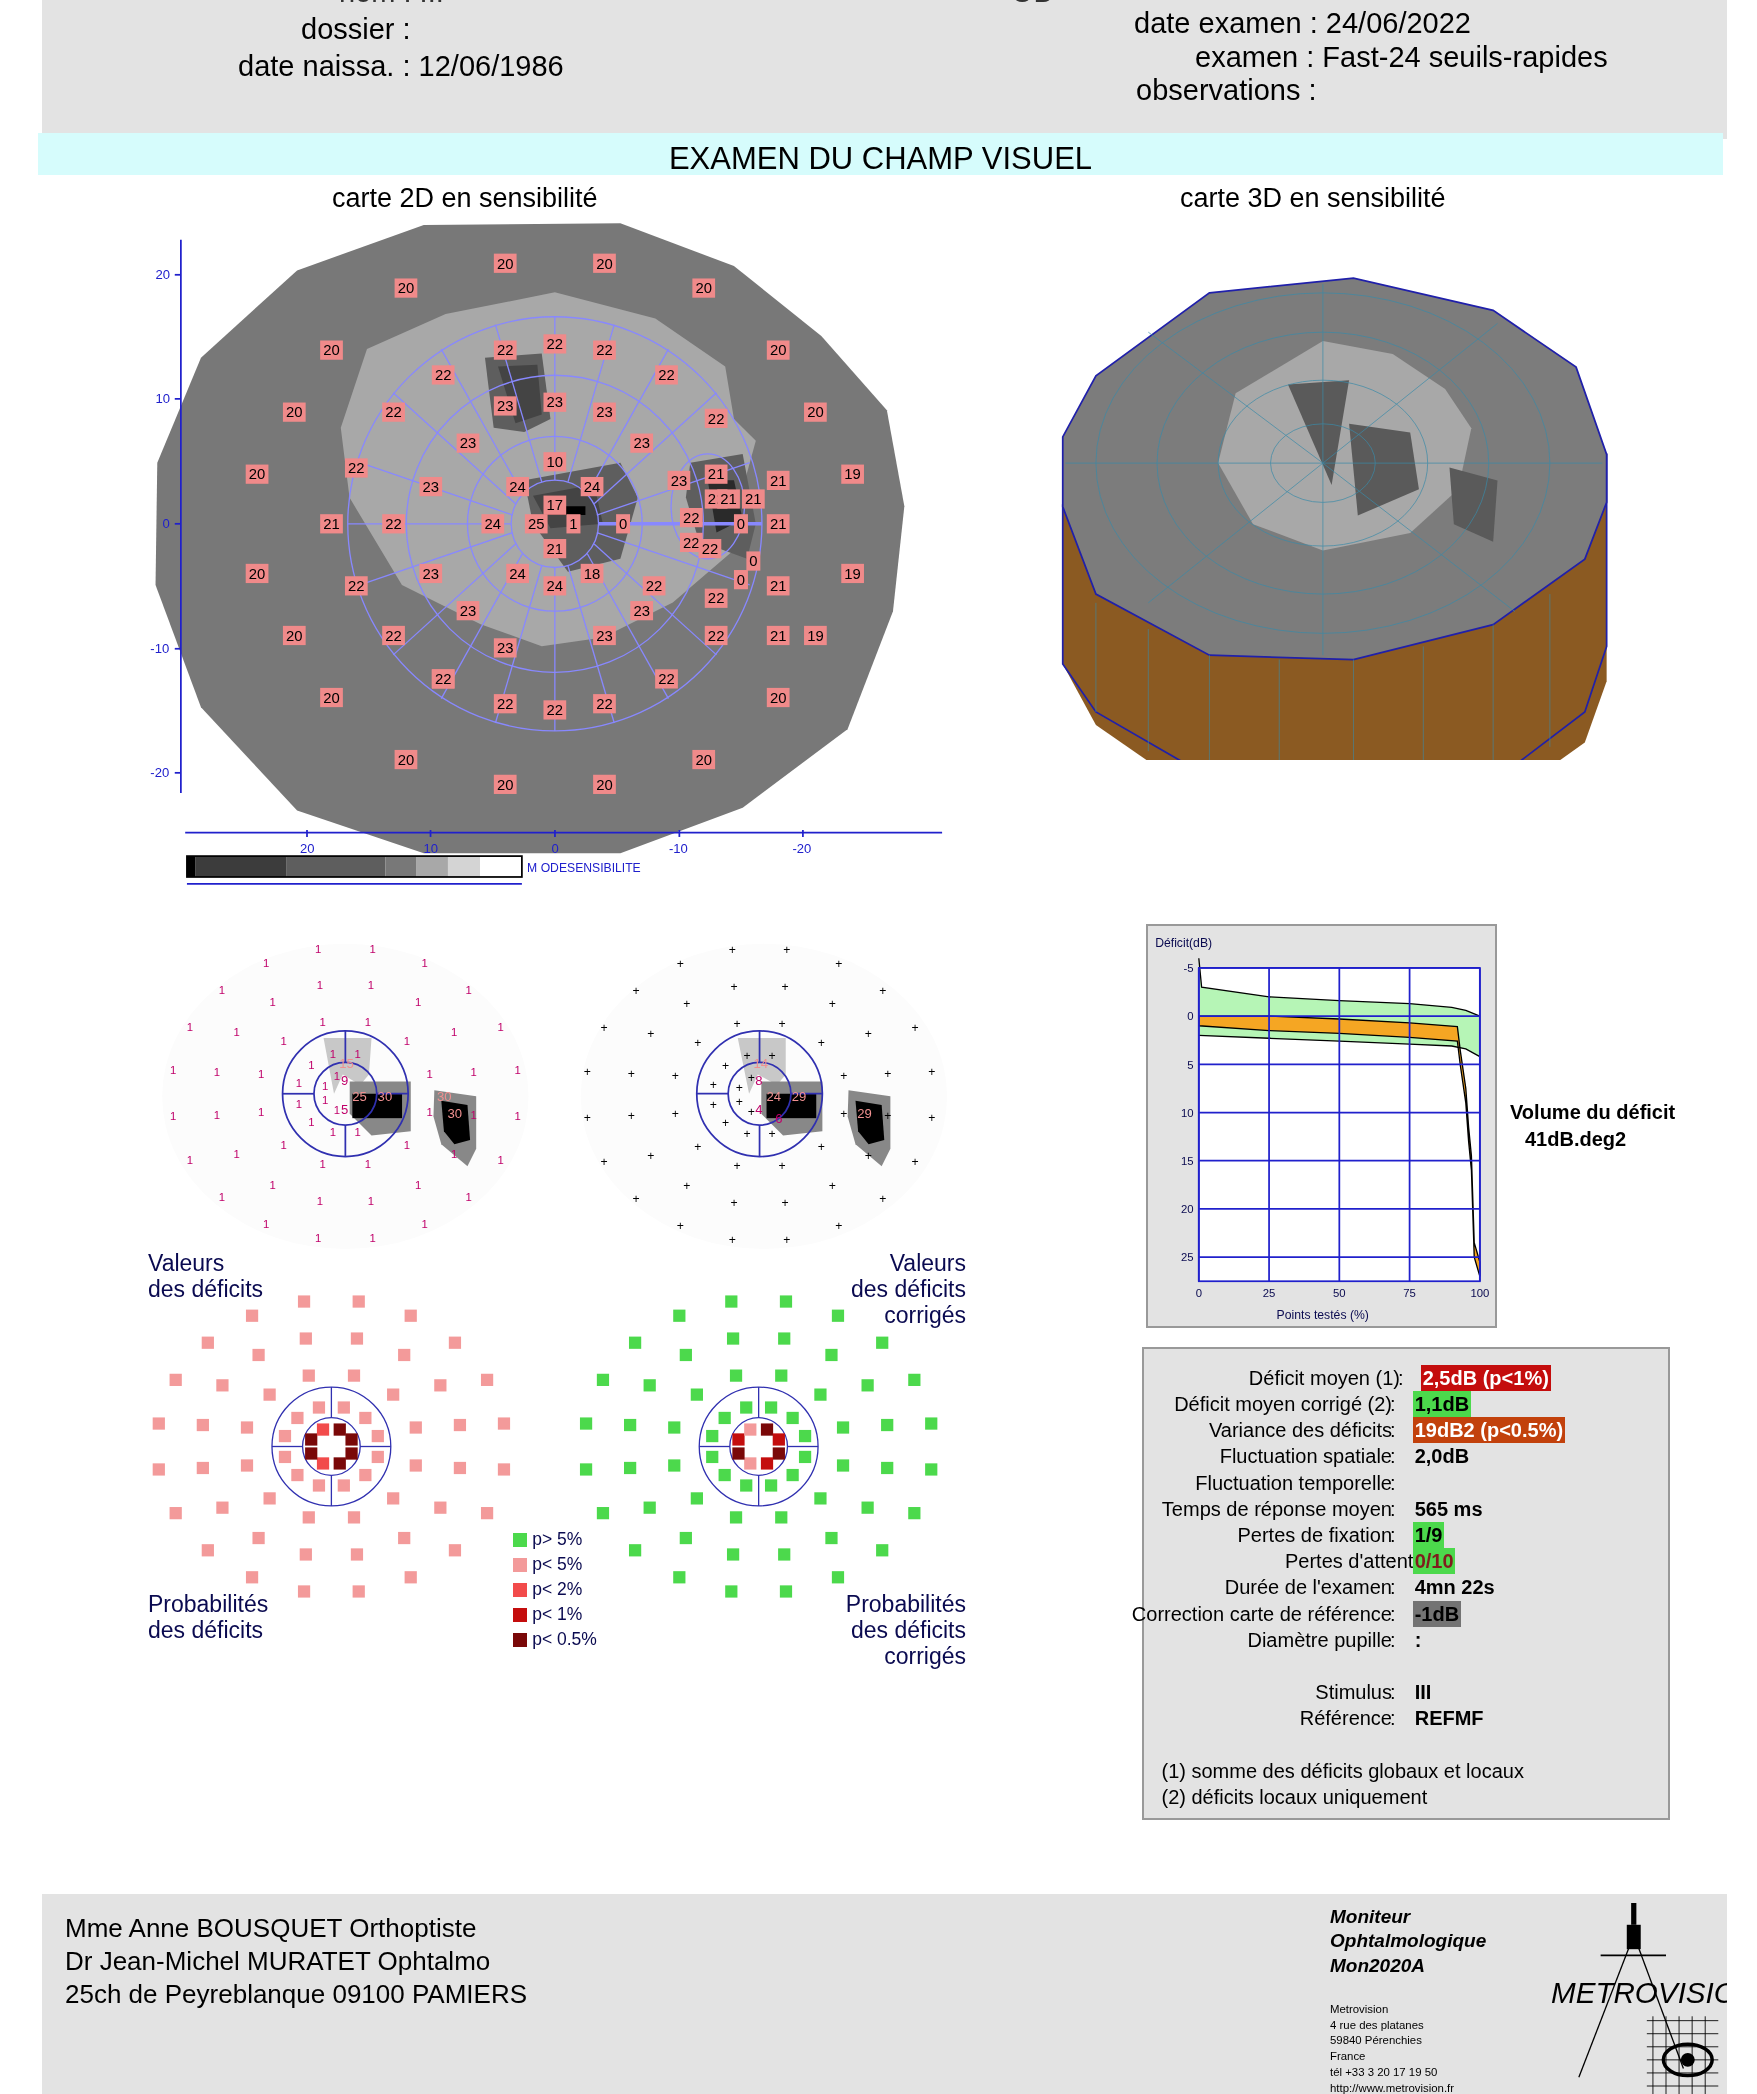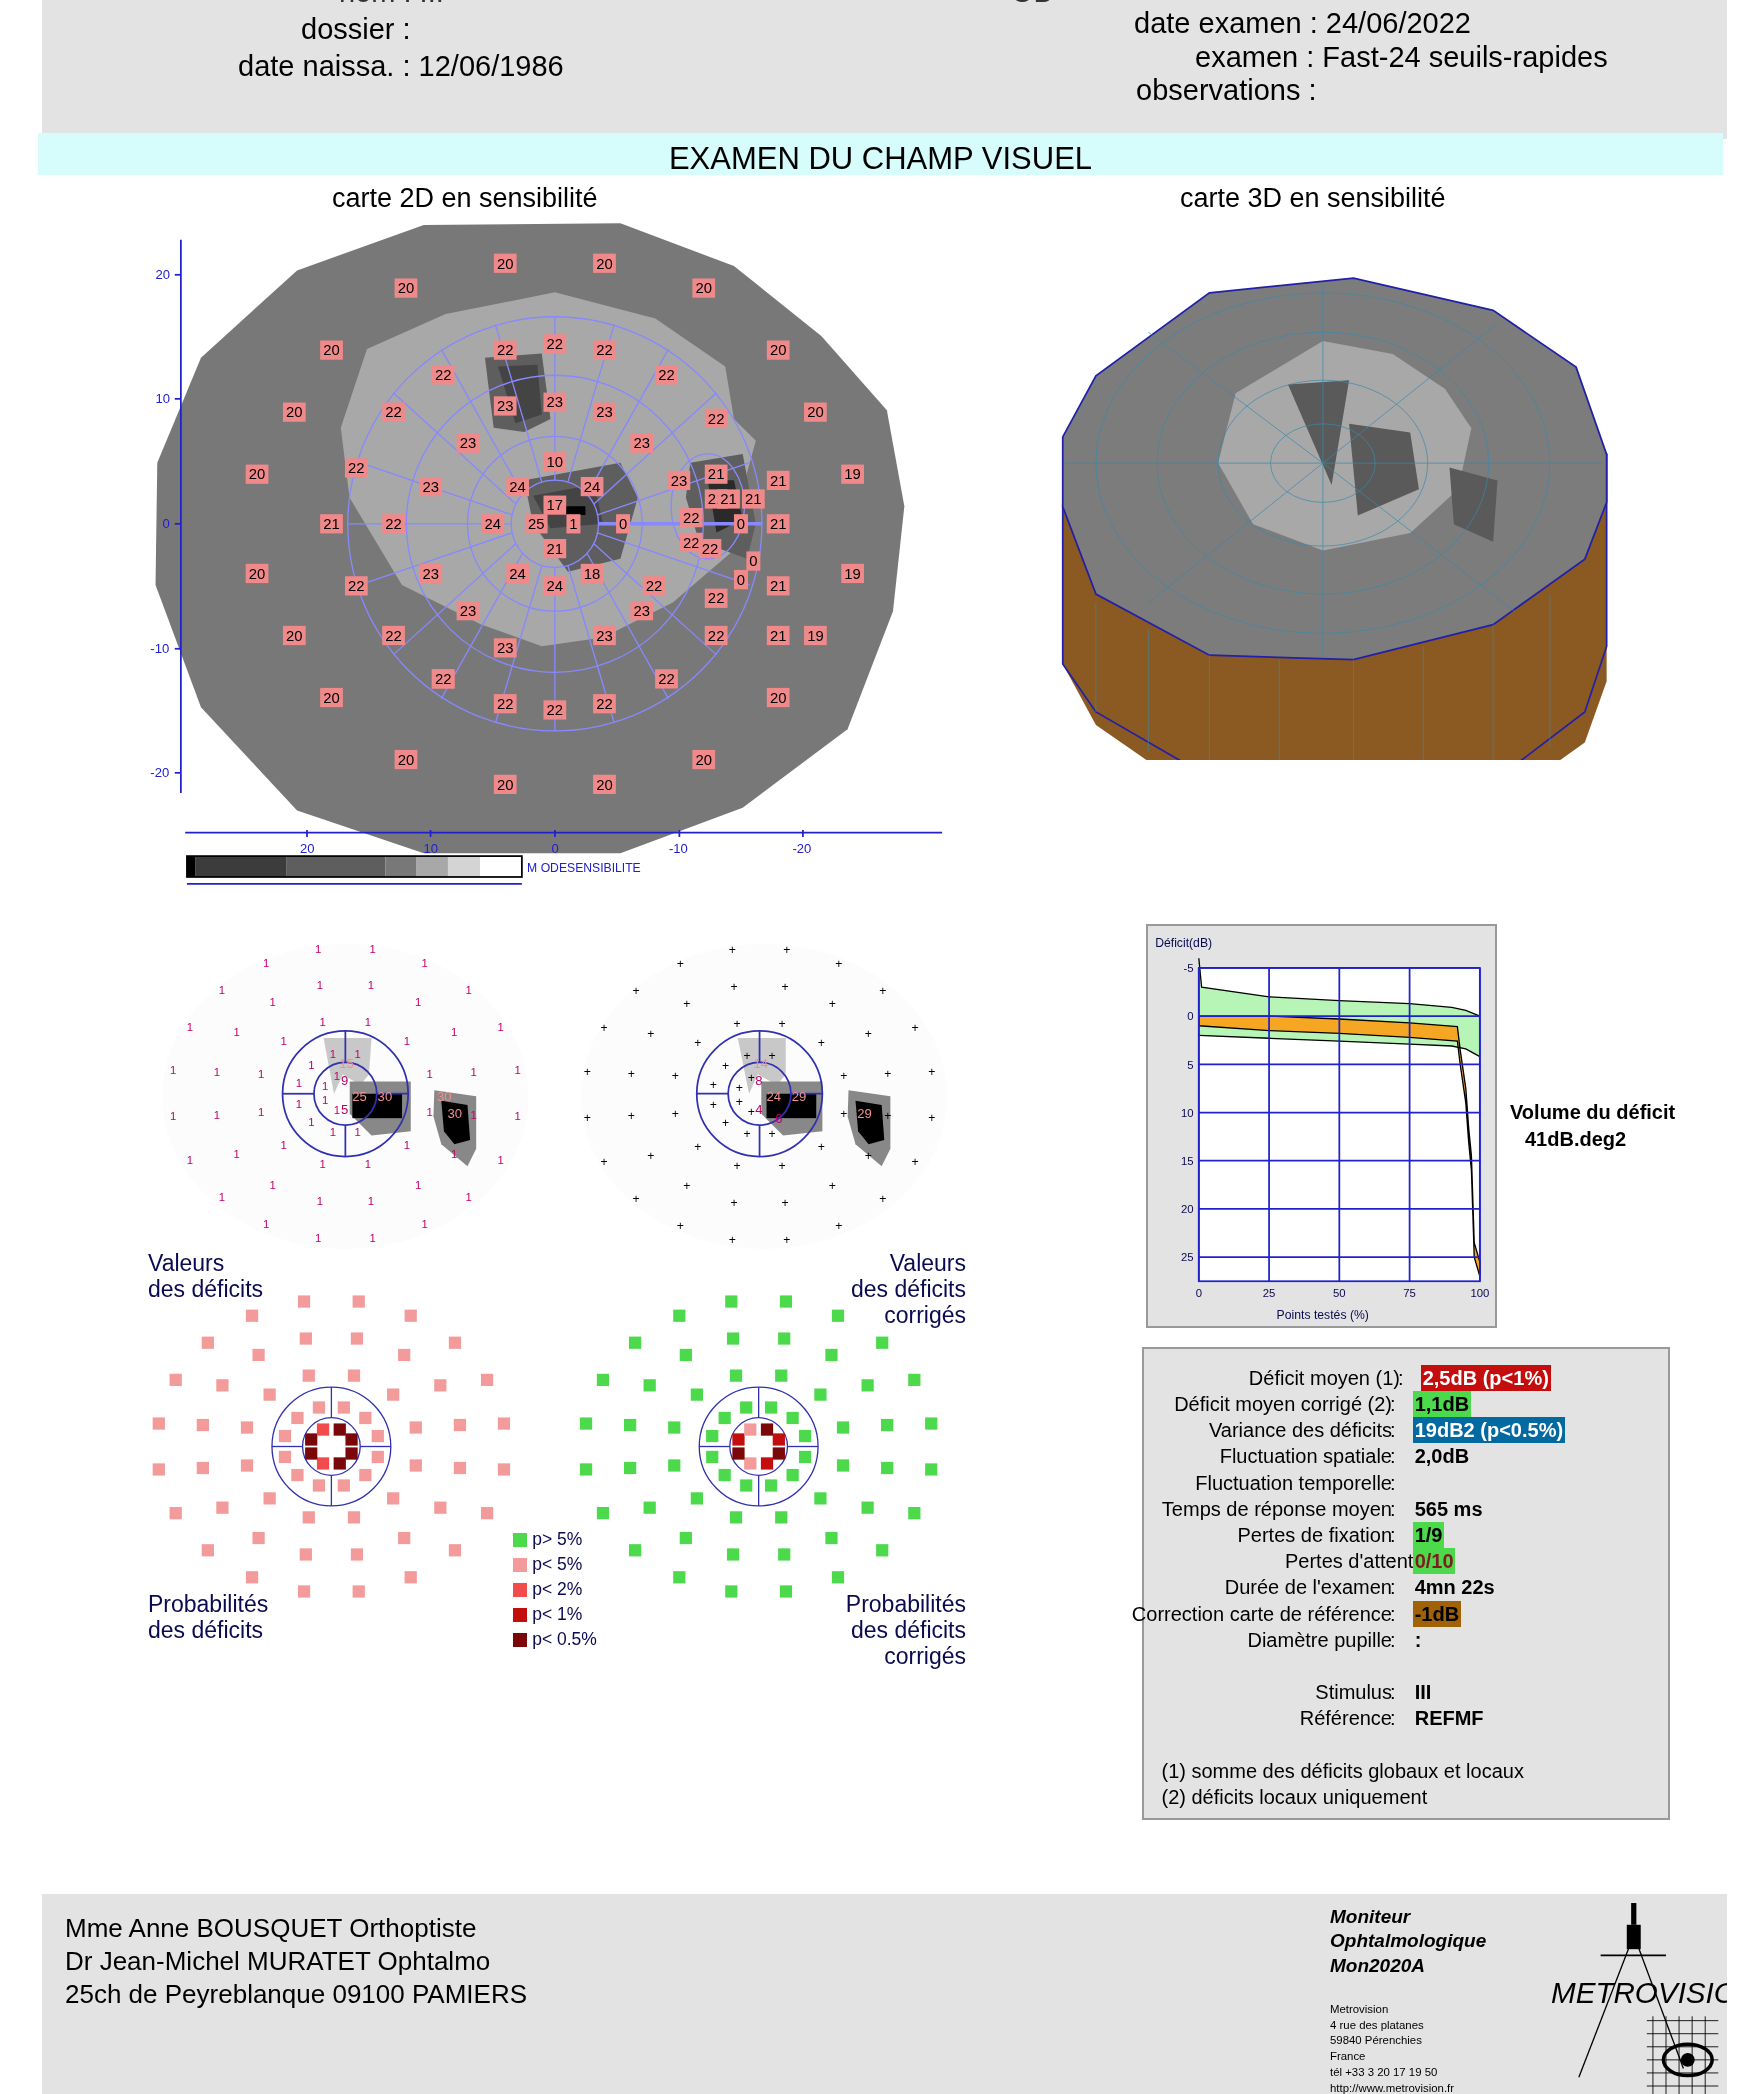--- a/index.html
+++ b/index.html
@@ -924,21 +924,21 @@
         <span class="stat-val" style="background: rgb(196, 13, 13); color: rgb(255, 255, 255);">2,5dB (p&lt;1%)</span>
       </div>
       <div class="stat-row" style="top: 42px;">
         <span class="stat-label" style="right: 276px;">Déficit moyen corrigé (2)</span>
         <span class="stat-colon" style="left: 246px;">:</span>
         <span class="stat-val" style="background: rgb(76, 217, 76); color: rgb(0, 0, 0);">1,1dB</span>
       </div>
       <div class="stat-row" style="top: 68px;">
         <span class="stat-label" style="right: 276px;">Variance des déficits</span>
         <span class="stat-colon" style="left: 246px;">:</span>
-        <span class="stat-val" style="background: #0369a1; color: rgb(255, 255, 255);">19dB2 (p&lt;0.5%)</span>
+        <span class="stat-val" style="background: #c2410c; color: rgb(255, 255, 255);">19dB2 (p&lt;0.5%)</span>
       </div>
       <div class="stat-row" style="top: 94px;">
         <span class="stat-label" style="right: 276px;">Fluctuation spatiale</span>
         <span class="stat-colon" style="left: 246px;">:</span>
         <span class="stat-val" style="color: rgb(0, 0, 0);">2,0dB</span>
       </div>
       <div class="stat-row" style="top: 121px;">
         <span class="stat-label" style="right: 276px;">Fluctuation temporelle</span>
         <span class="stat-colon" style="left: 246px;">:</span>
         <span class="stat-val" style="color: rgb(0, 0, 0);"></span>
@@ -959,21 +959,21 @@
         <span class="stat-val" style="background: rgb(76, 217, 76); color: #7f1d1d;">0/10</span>
       </div>
       <div class="stat-row" style="top: 225px;">
         <span class="stat-label" style="right: 276px;">Durée de l'examen</span>
         <span class="stat-colon" style="left: 246px;">:</span>
         <span class="stat-val" style="color: rgb(0, 0, 0);">4mn 22s</span>
       </div>
       <div class="stat-row" style="top: 252px;">
         <span class="stat-label" style="right: 276px;">Correction carte de référence</span>
         <span class="stat-colon" style="left: 246px;">:</span>
-        <span class="stat-val" style="background: #a16207; color: rgb(0, 0, 0);">-1dB</span>
+        <span class="stat-val" style="background: #737373; color: rgb(0, 0, 0);">-1dB</span>
       </div>
       <div class="stat-row" style="top: 278px;">
         <span class="stat-label" style="right: 276px;">Diamètre pupille</span>
         <span class="stat-colon" style="left: 246px;">:</span>
         <span class="stat-val" style="color: rgb(0, 0, 0);">:</span>
       </div>
       <div class="stat-row" style="top: 330px;">
         <span class="stat-label" style="right: 276px;">Stimulus</span>
         <span class="stat-colon" style="left: 246px;">:</span>
         <span class="stat-val" style="color: rgb(0, 0, 0);">III</span>

